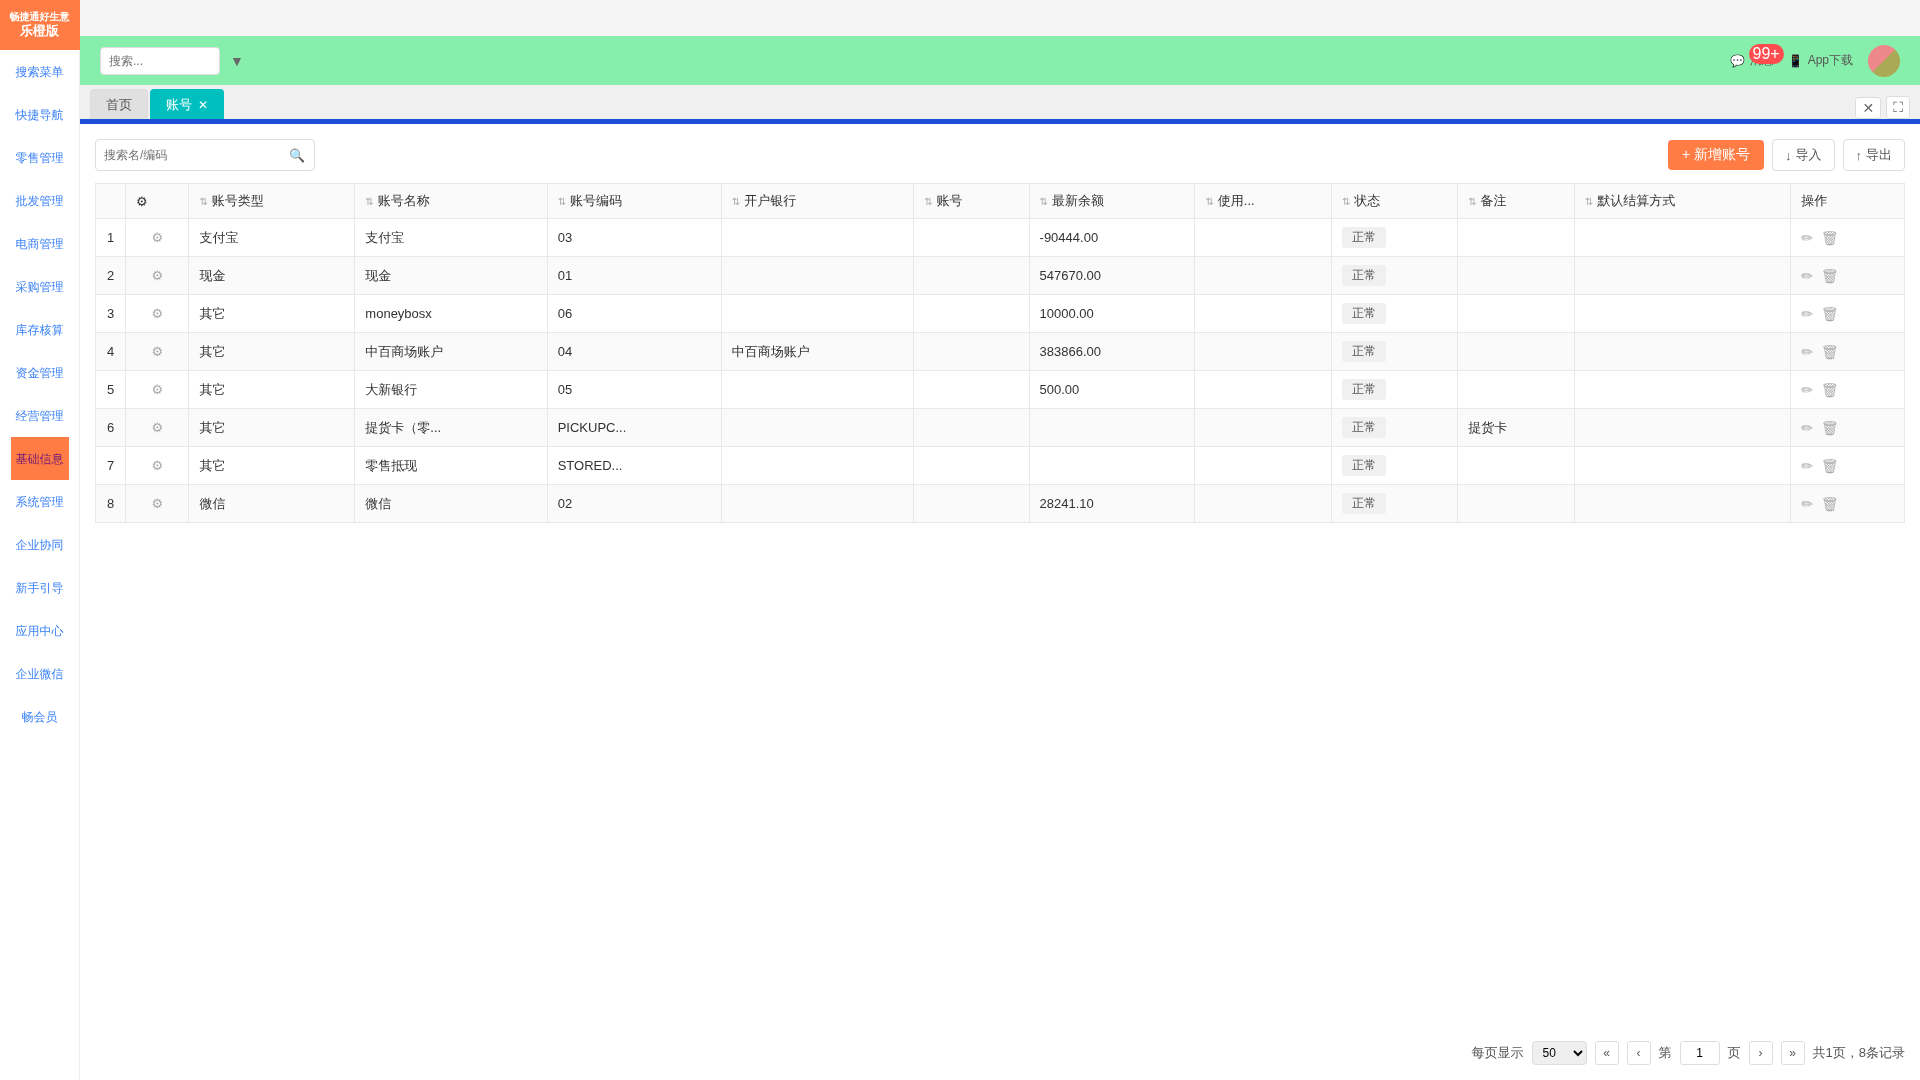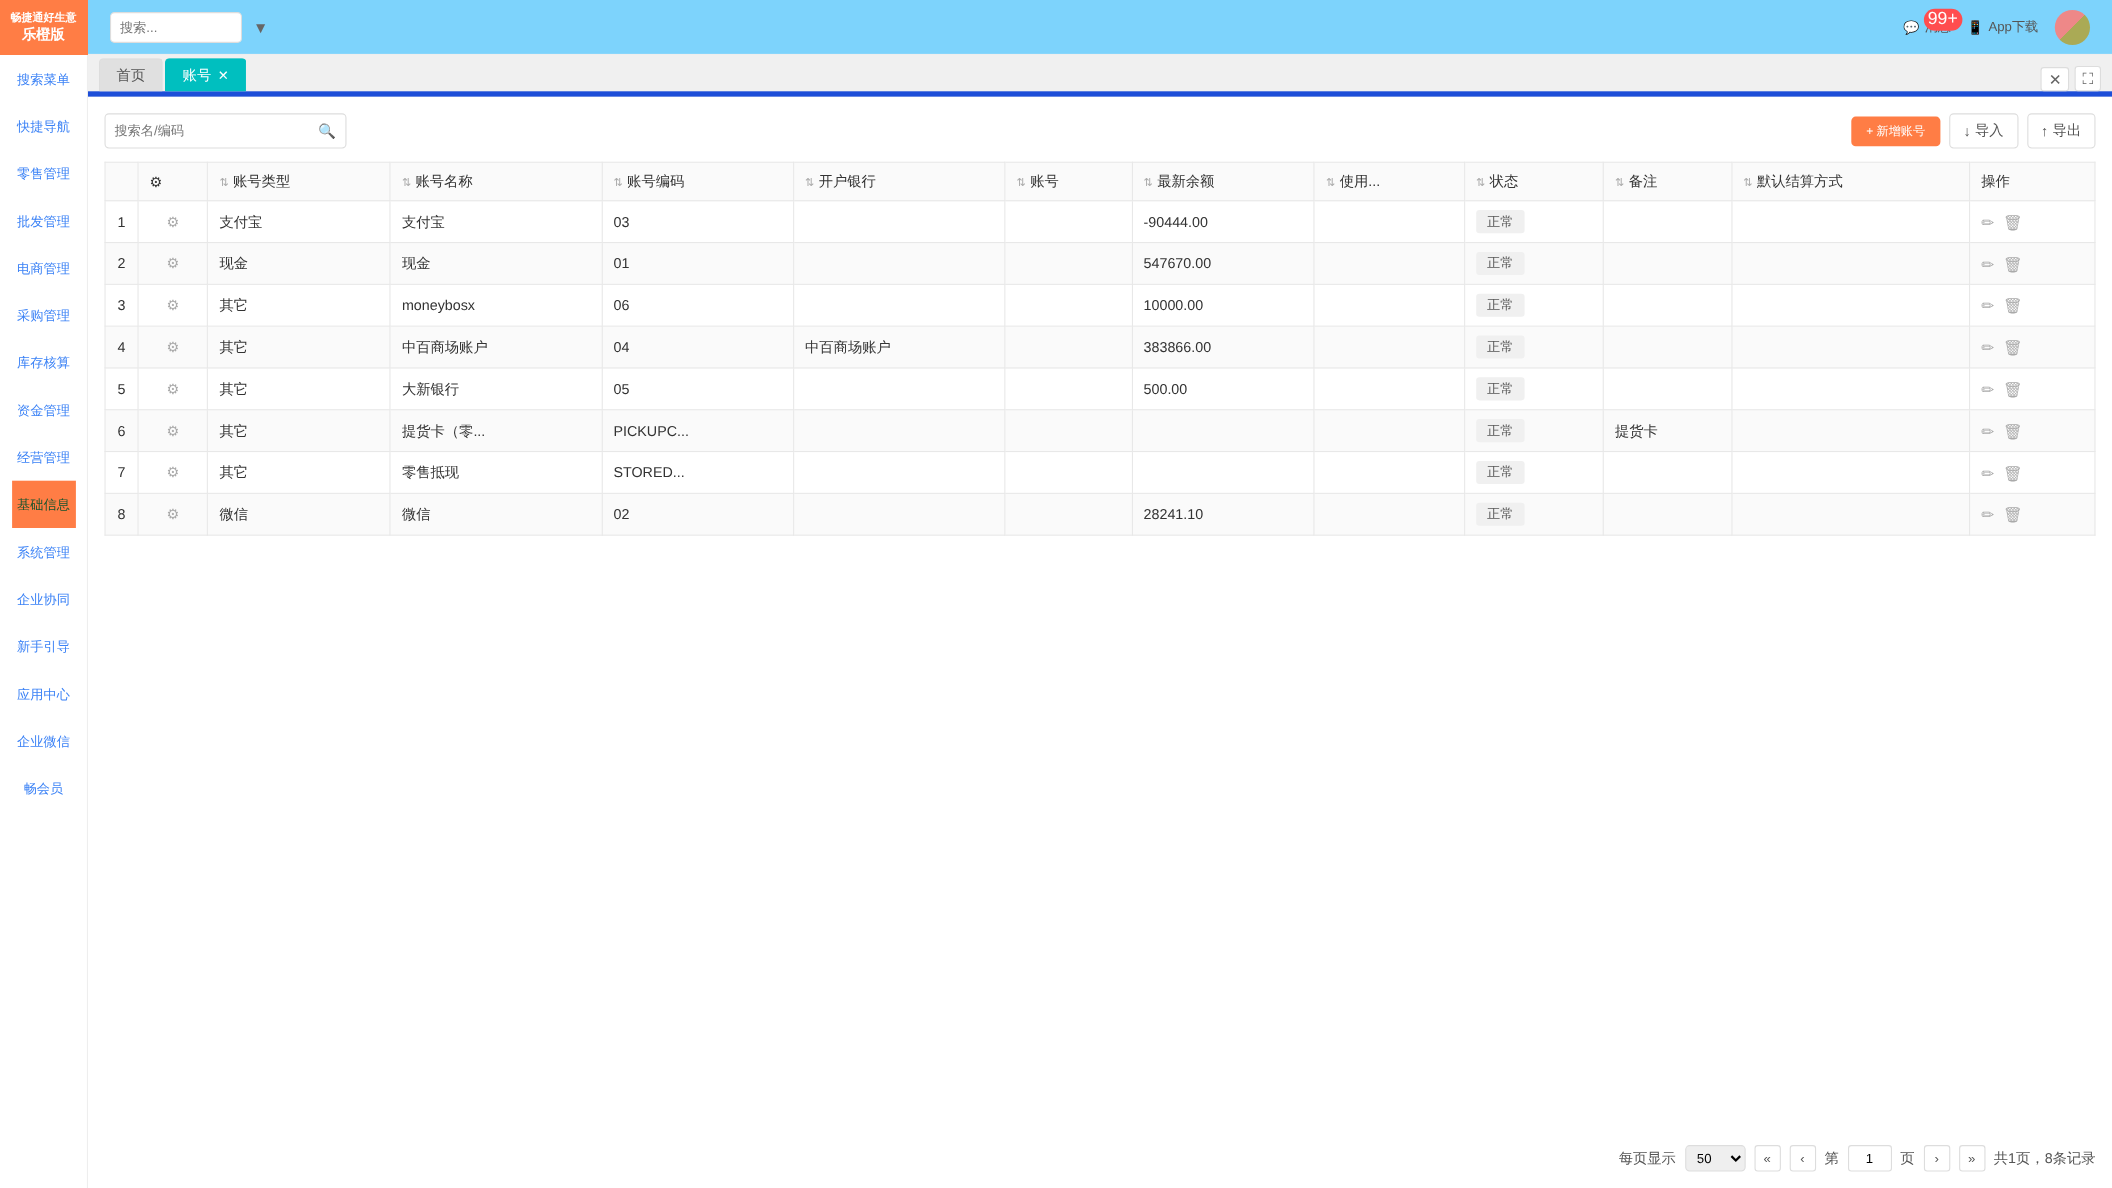--- a/index.html
+++ b/index.html
@@ -35,43 +35,44 @@
       width: 100%;
       padding: 12px 5px;
       text-align: center;
       color: #3b82f6;
       font-size: 12px;
       cursor: pointer;
       border-bottom: none;
     }
     .sidebar-item.active {
       background: #ff7d45;
-      color: #14532d;
+      color: #701a75;
     }
     .sidebar-item-label { display: block; margin-top: 2px; }
 
     
     .main {
       flex: 1;
       display: flex;
       flex-direction: column;
       height: 1080px;
       overflow: hidden;
     }
 
     
     .top-header {
       height: 50px;
-      background: #7dd3fc;
+      background: #86efac;
       display: flex;
       align-items: center;
       justify-content: space-between;
       padding: 0 20px;
       border-bottom: 1px solid #eee;
       flex-shrink: 0;
+      margin-top: 36px;
     }
     .top-header-left { display: flex; align-items: center; gap: 10px; }
     .search-box {
       width: 120px;
       height: 28px;
       border: 1px solid #ddd;
       border-radius: 4px;
       padding: 0 8px;
       font-size: 12px;
     }
@@ -187,21 +188,21 @@
       gap: 8px;
       align-items: center;
     }
     .btn-add {
       background: #ff7d45;
       color: #fff;
       border: none;
       padding: 6px 14px;
       border-radius: 4px;
       cursor: pointer;
-      font-size: 11px;
+      font-size: 14px;
     }
     .btn-import, .btn-export {
       background: #fff;
       border: 1px solid #ddd;
       padding: 6px 12px;
       border-radius: 4px;
       cursor: pointer;
       font-size: 13px;
       color: #555;
       display: flex;

